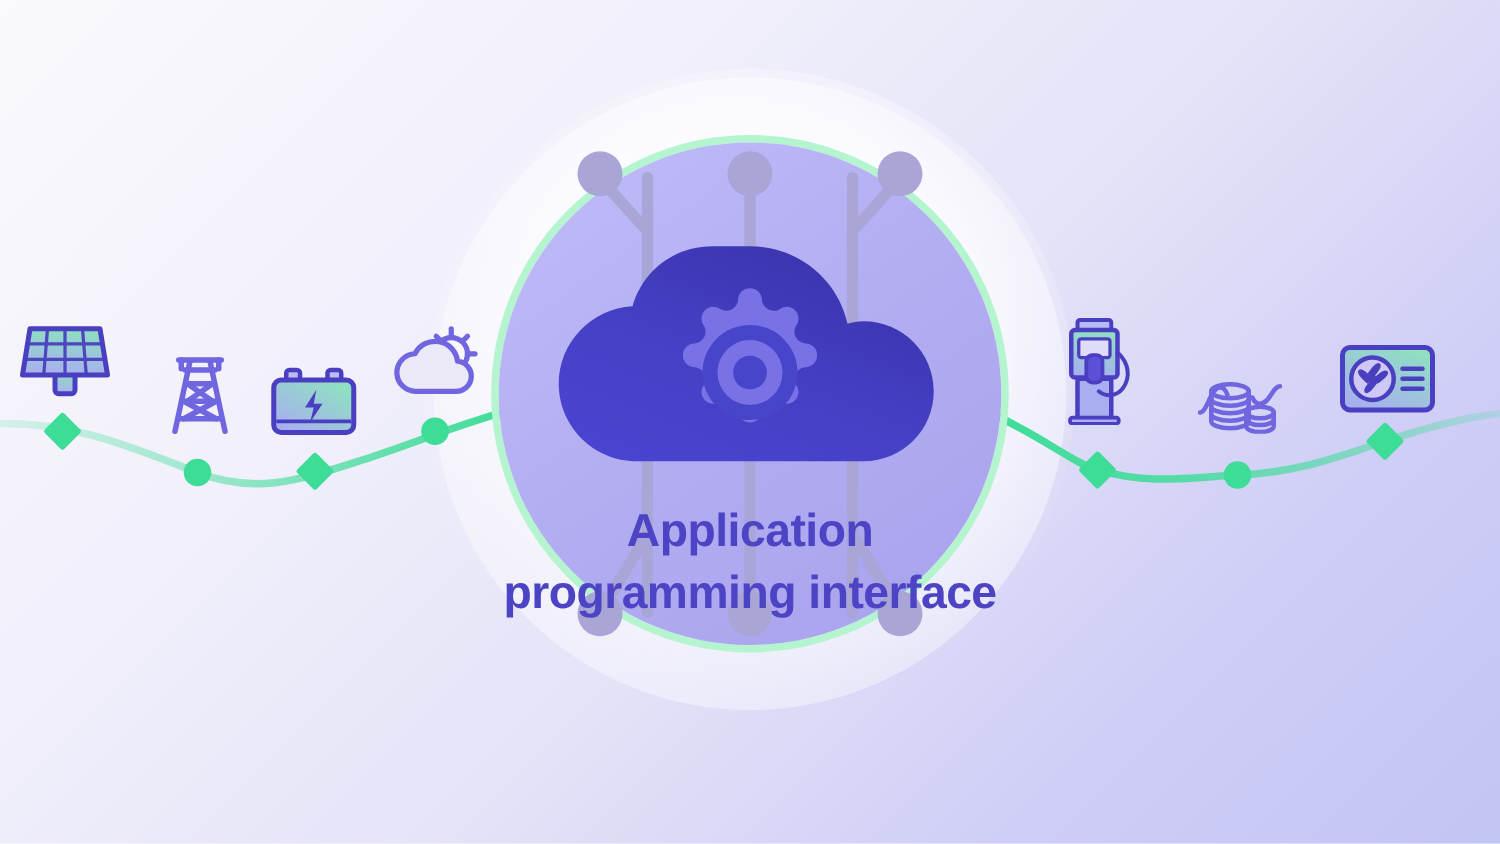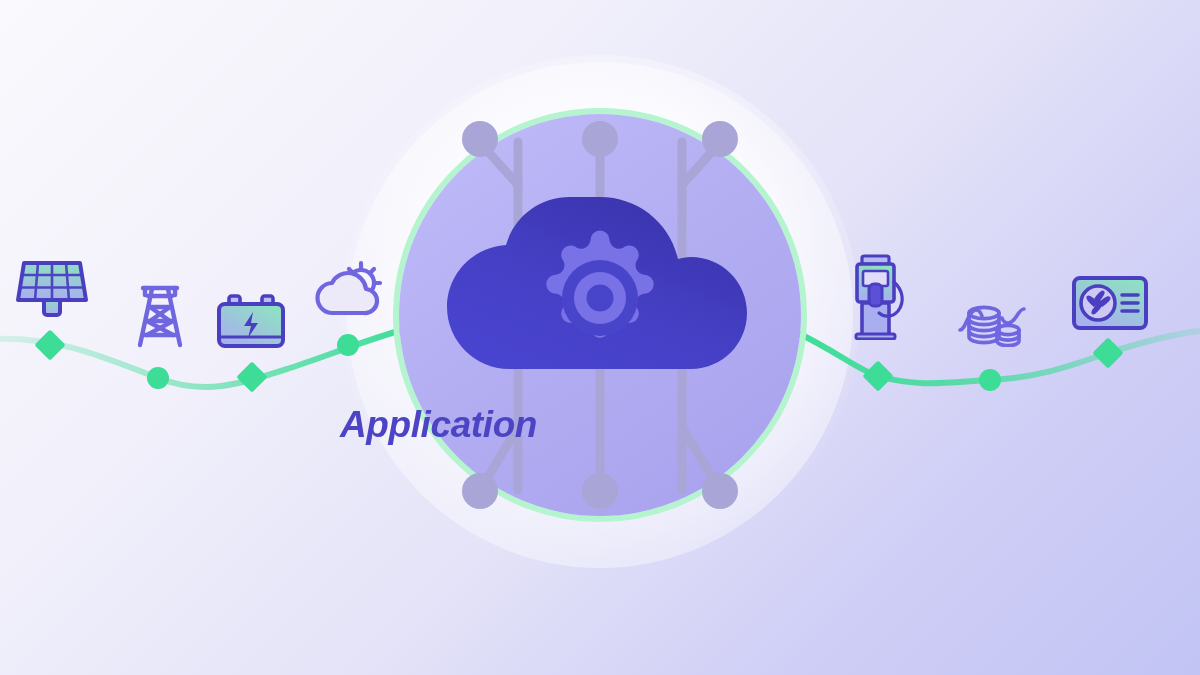--- a/index.html
+++ b/index.html
@@ -36,28 +36,28 @@
     left: 340px;
     top: 55px;
     width: 520px;
     height: 520px;
   }
   #center-text {
     position: absolute;
     left: 340px;
     top: 400px;
     width: 520px;
+    text-align: center;
     font-family: "Liberation Sans", sans-serif;
     font-weight: bold;
     font-size: 37px;
     line-height: 49px;
     letter-spacing: -0.4px;
     color: #4c44c4;
     user-select: none;
-    font-style: italic;
   }
   #center-text .l1 { display: block; }
   #center-text .l2 { display: block; }
 </style>
 </head>
 <body>
 
 <div id="stage">
 
   <svg class="layer" id="bgsvg" width="1200" height="675" viewBox="0 0 1200 675" aria-hidden="true">
@@ -166,20 +166,21 @@
                  a 9.5 9.5 0 0 1 13.4 -13.4 a 9.5 9.5 0 0 0 13.6 -7.7 z"></path>
         <circle r="38" fill="#4945cb"></circle>
         <circle r="26" fill="#7872e6"></circle>
         <circle r="13.5" fill="#4945cb"></circle>
       </g>
     </svg>
   </div>
 
   <div id="center-text">
     <span class="l1">Application</span>
+    <span class="l2">programming interface</span>
   </div>
 
   <div class="icon-wrap" style="left:14px; top:256px;">
     <svg class="icon-svg" width="76" height="66" viewBox="0 0 76 66" aria-hidden="true">
       <defs>
         <linearGradient id="solarGrad" x1="50%" y1="0%" x2="40%" y2="100%">
           <stop offset="0%" stop-color="#8ddfc1"></stop>
           <stop offset="100%" stop-color="#a9b0ef"></stop>
         </linearGradient>
       </defs>

